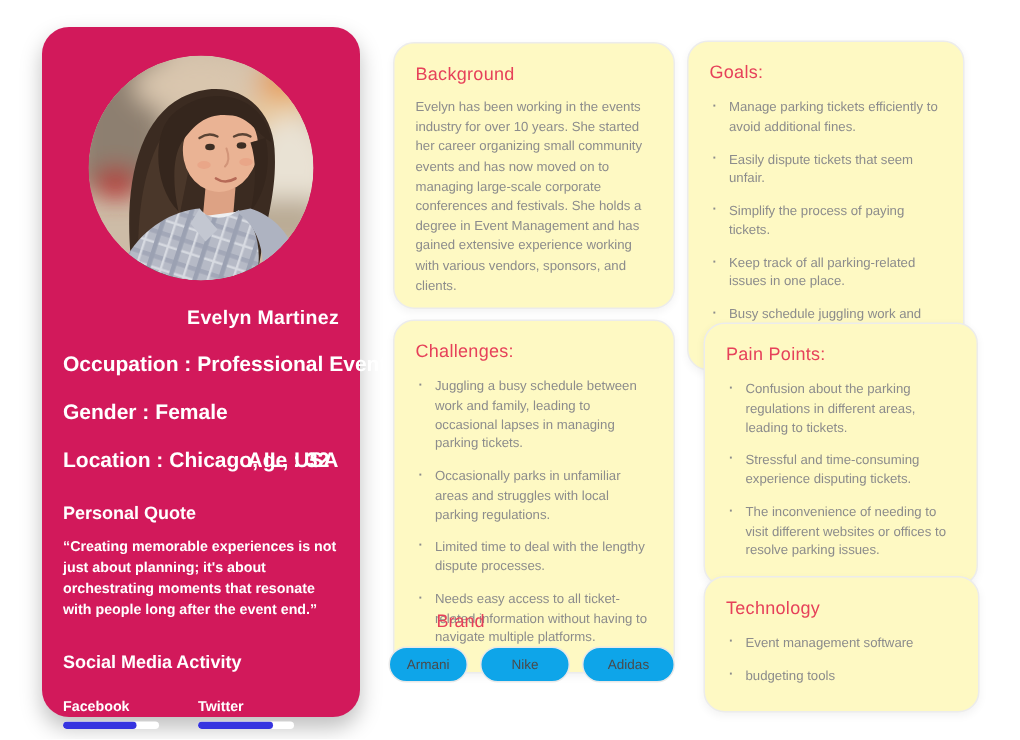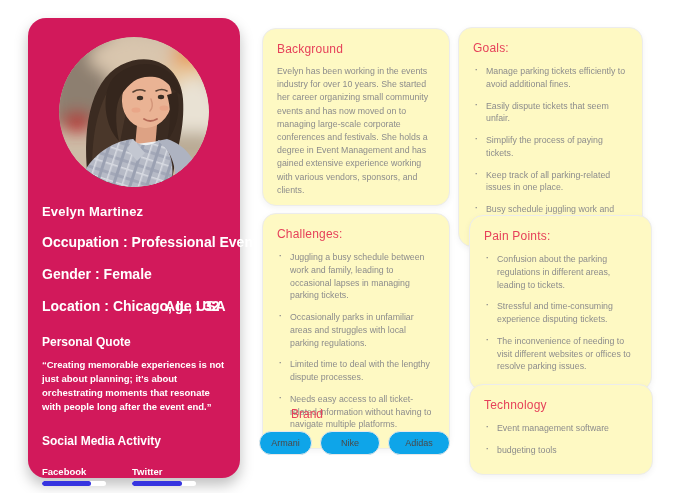--- a/index.html
+++ b/index.html
@@ -4,21 +4,21 @@
 <style>
   html,body{margin:0;padding:0;background:#ffffff;}
   body{font-family:"Liberation Sans",sans-serif;-webkit-font-smoothing:antialiased;}
   .stage{position:relative;width:680px;height:493px;background:#ffffff;overflow:hidden;}
 
   
   .sidebar{position:absolute;left:28px;top:18px;width:212px;height:460px;
     background:var(--pink);border-radius:18px;box-shadow:0 7px 14px rgba(0,0,0,.25);
     color:#fff;box-sizing:border-box;padding:19px 14px 0 14px;}
   .photo-wrap{width:150px;height:150px;border-radius:50%;overflow:hidden;margin:0 auto;display:block;}
-  .persona-name{text-align:left;font-size:13px;font-weight:bold;margin-top:17px;letter-spacing:.2px;}
+  .persona-name{text-align:right;font-size:13px;font-weight:bold;margin-top:17px;letter-spacing:.2px;}
   .field-row{display:flex;margin-top:14px;font-size:14px;font-weight:bold;line-height:1.3;}
   .field{white-space:nowrap;}
   .field .lbl{margin-right:4px;}
   .col-l{width:123px;flex:0 0 123px;}
   .sec-title{font-size:12px;font-weight:bold;margin-top:19px;}
   .quote{font-size:9.5px;font-weight:bold;line-height:1.5;margin-top:9px;}
   .social-grid{display:grid;grid-template-columns:64px 64px;column-gap:26px;row-gap:9px;margin-top:18px;}
   .social-item{display:block;}
   .social-label{font-size:9.5px;font-weight:bold;margin-bottom:4px;}
   .bar{position:relative;width:64px;height:5px;border-radius:3px;background:var(--track);overflow:hidden;}

